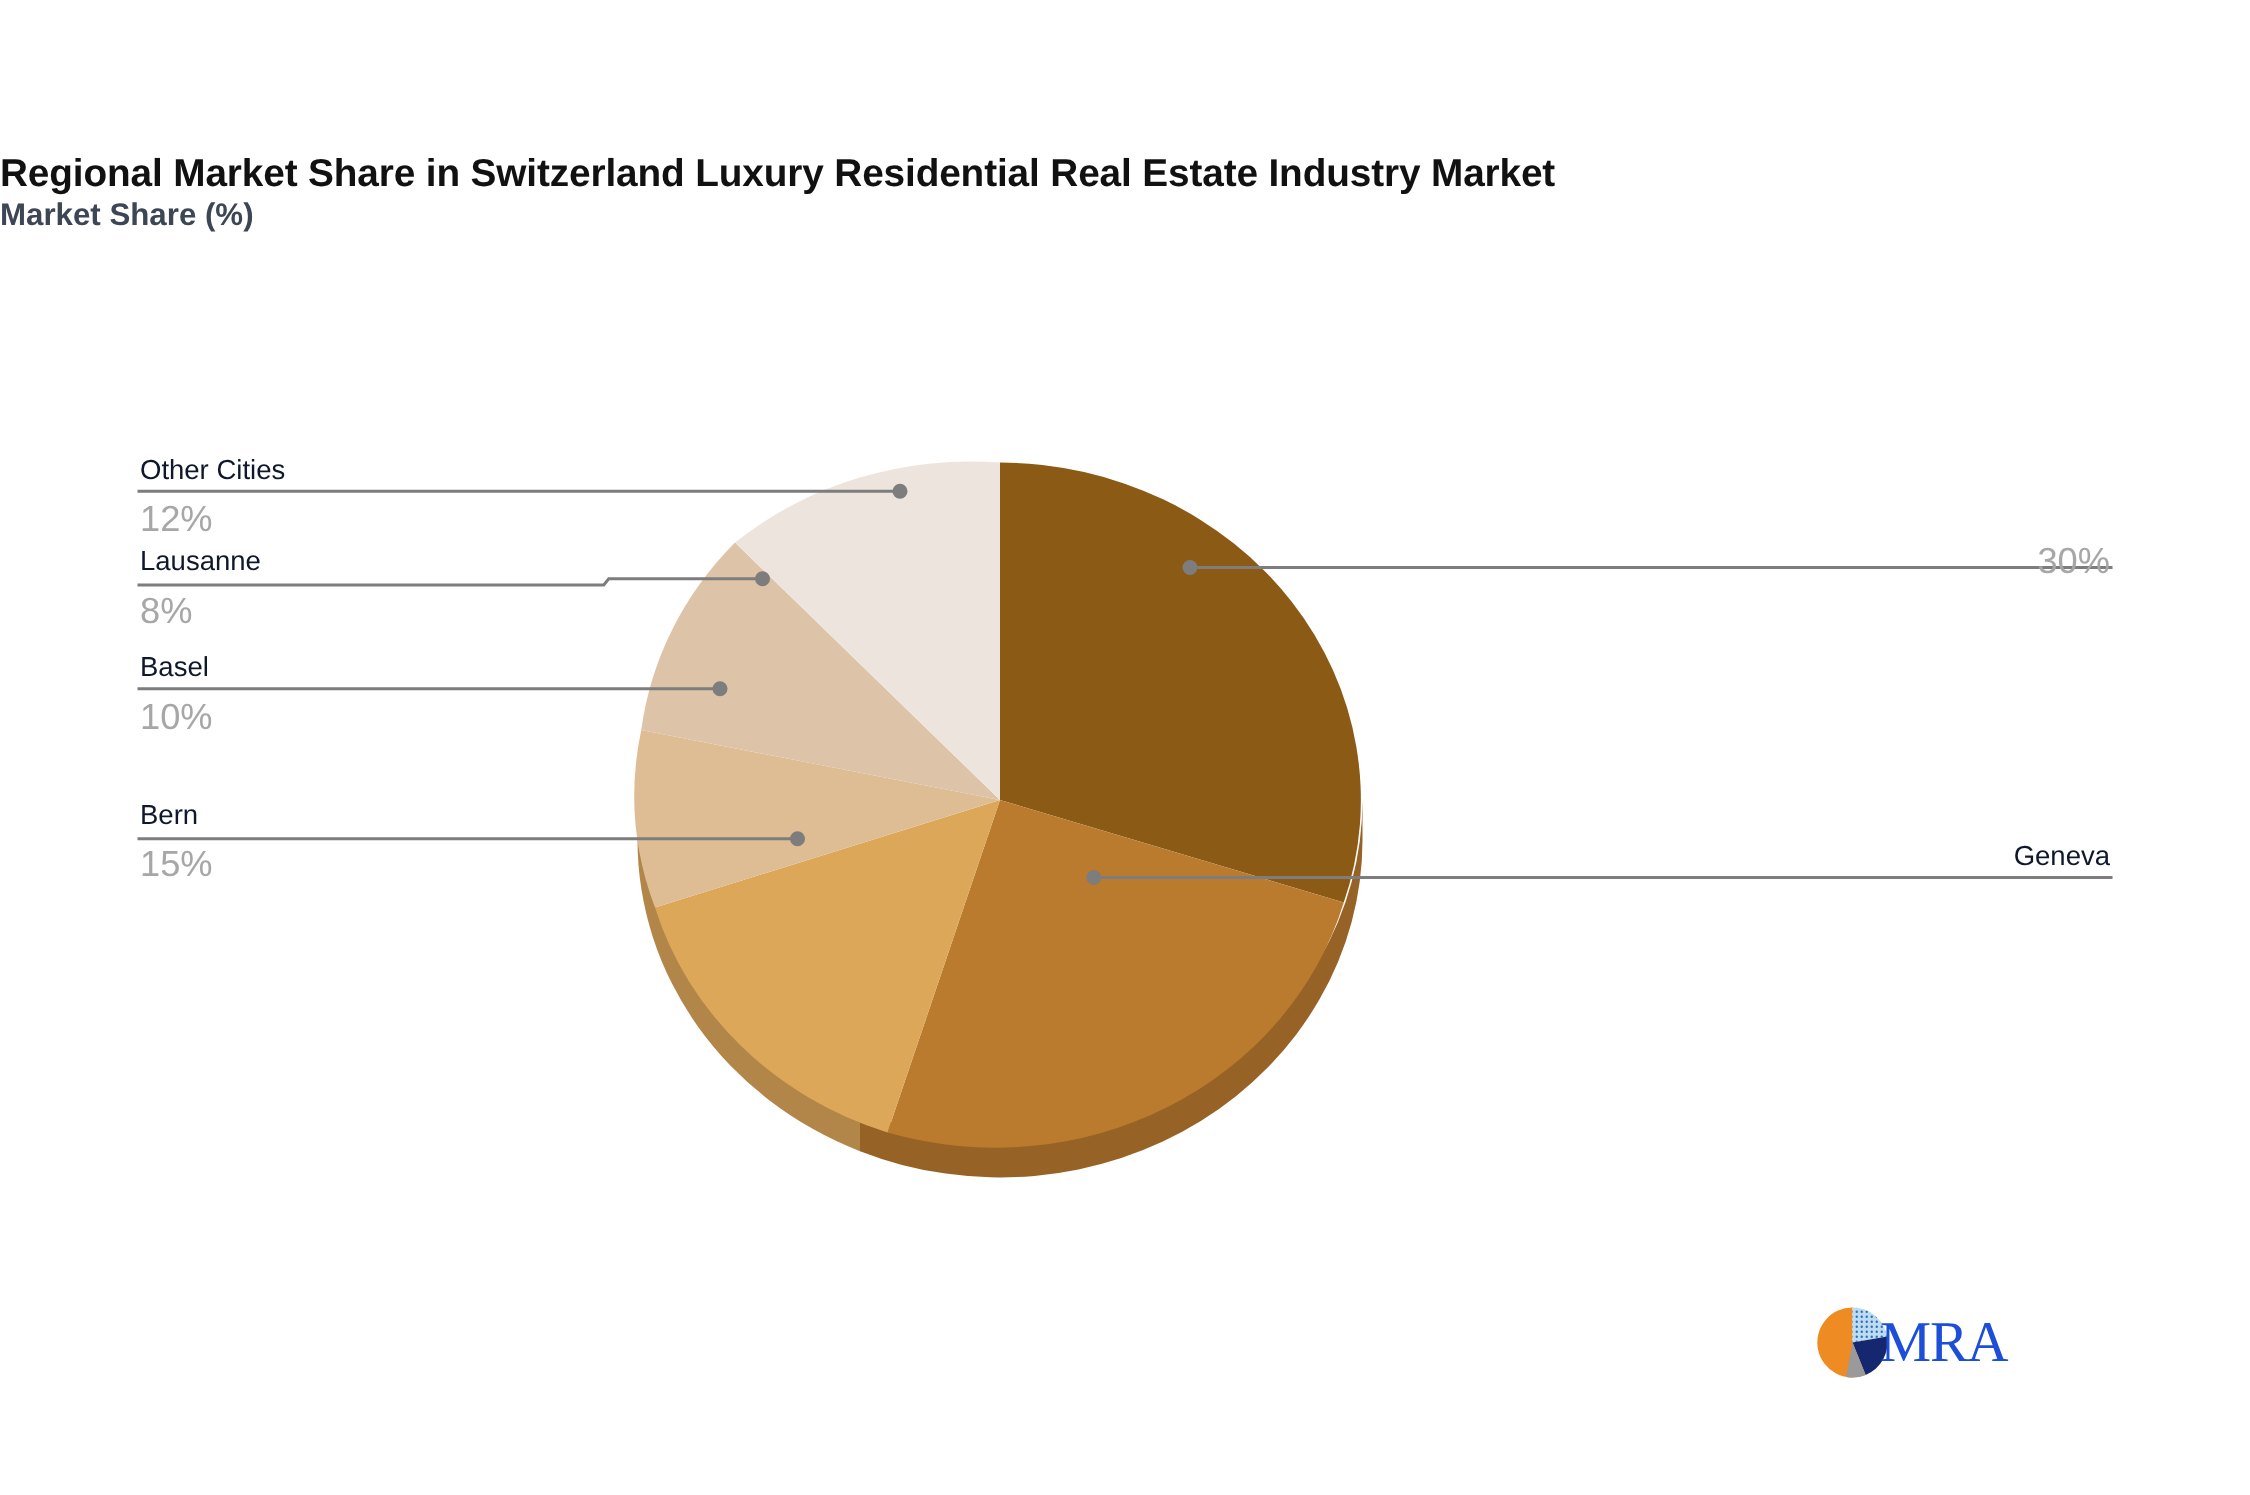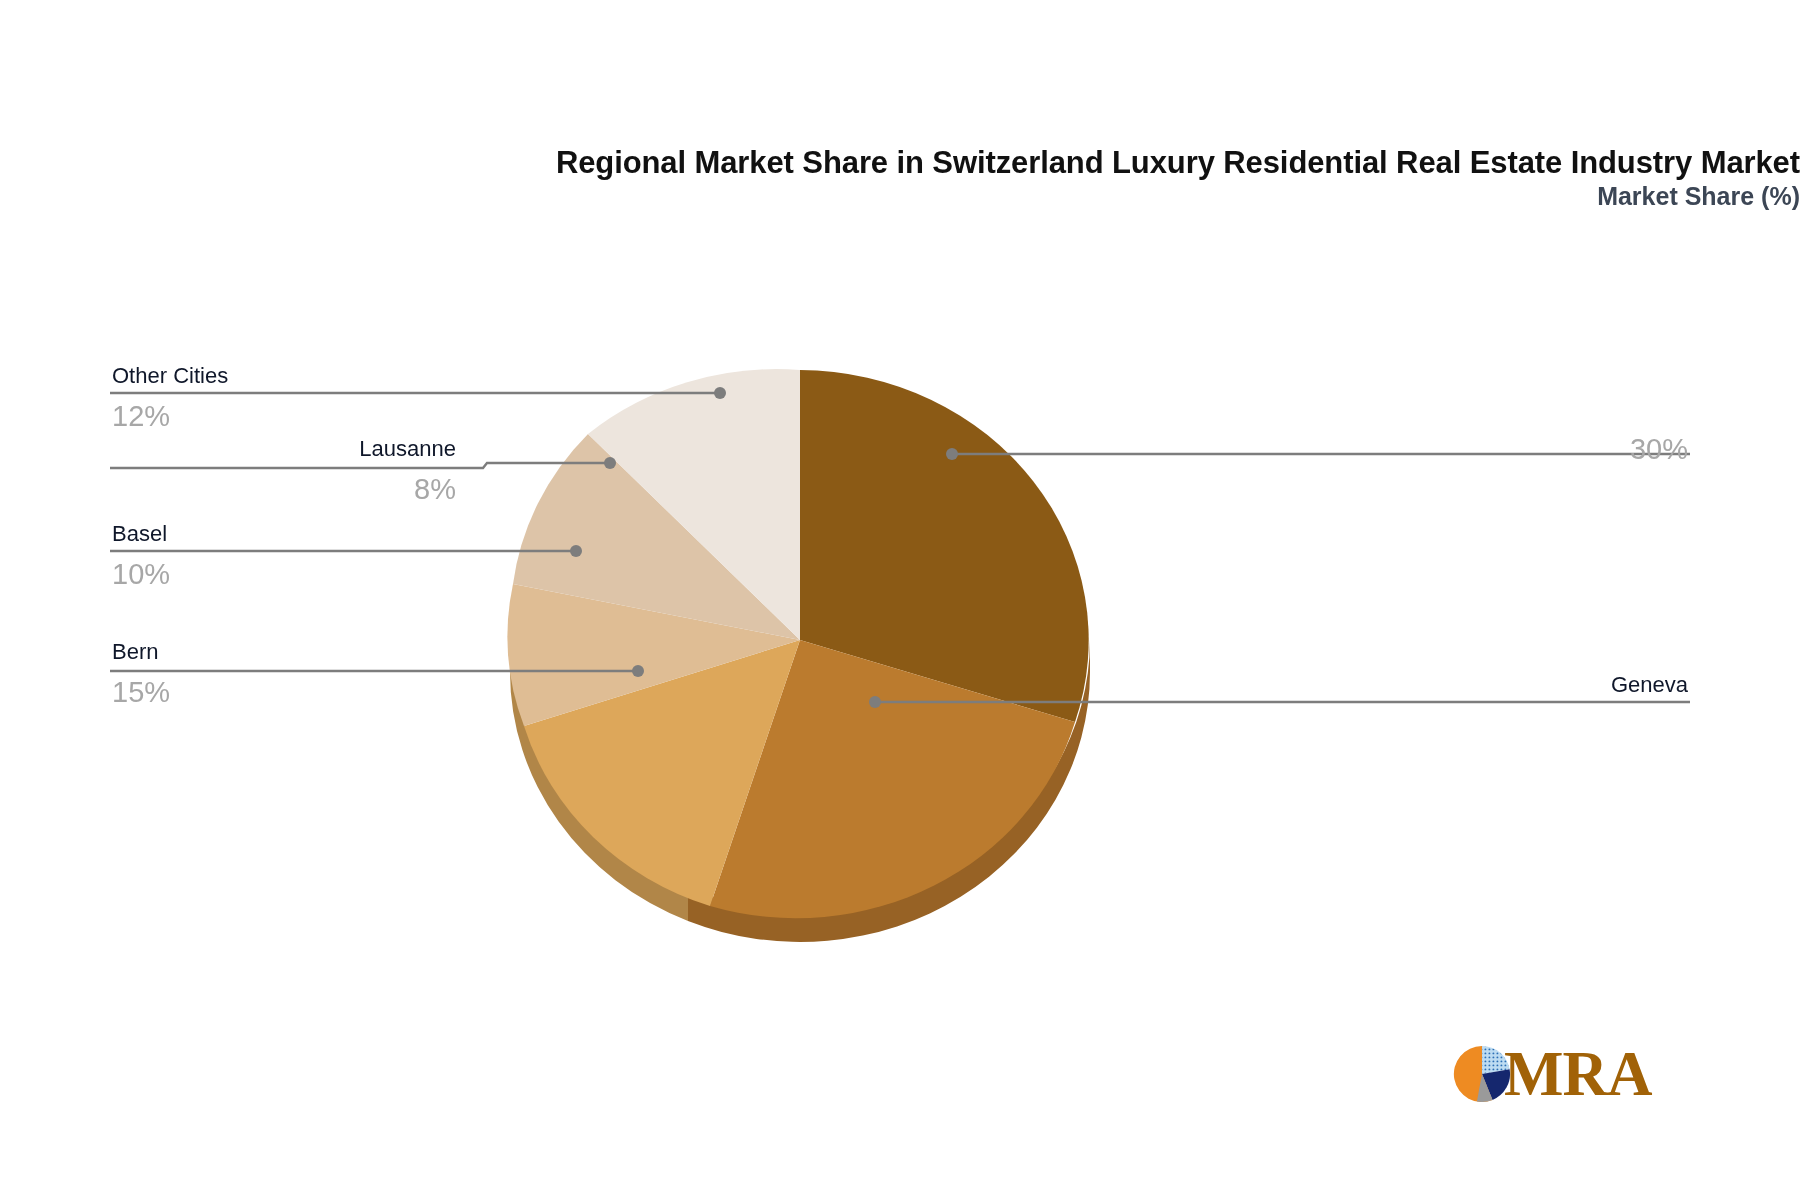--- a/index.html
+++ b/index.html
@@ -19,23 +19,23 @@
     left: 0; top: 0;
     width: 1800px;
     height: 1196px;
     background: #ffffff;
   }
 
   
   #title-block {
     position: absolute;
     left: 0;
-    top: 144px;
-    width: 1800px;
-    text-align: right;
+    top: 120px;
+    width: 1800px;
+    text-align: left;
   }
   #chart-title {
     font-size: 31px;
     font-weight: bold;
     color: #111111;
     letter-spacing: -0.1px;
     line-height: 1.2;
     white-space: nowrap;
   }
   #chart-subtitle {
@@ -90,23 +90,23 @@
     display: flex;
     align-items: center;
   }
   #logo-mark {
     width: 60px;
     height: 60px;
     flex: 0 0 60px;
   }
   #logo-text {
     font-family: "Liberation Serif", serif;
-    font-size: 63px;
-    font-weight: bold;
-    color: #a16207;
+    font-size: 46px;
+    font-weight: normal;
+    color: #1d4ed8;
     line-height: 60px;
     margin-left: -8px;
     letter-spacing: -1px;
   }
 </style>
 </head>
 <body>
 
 <div id="stage">
 
@@ -174,21 +174,21 @@
         <circle cx="875" cy="702" r="6"></circle>
       </g>
     </svg>
   </div>
 
   <div class="callout left" style="left:112px; top:362px;">
     <div class="callout-name">Other Cities</div>
     <div class="callout-value">12%</div>
   </div>
 
-  <div class="callout left" style="left:96px; top:435px;text-align:right;">
+  <div class="callout left" style="left:112px; top:435px;">
     <div class="callout-name">Lausanne</div>
     <div class="callout-value">8%</div>
   </div>
 
   <div class="callout left" style="left:112px; top:520px;">
     <div class="callout-name">Basel</div>
     <div class="callout-value">10%</div>
   </div>
 
   <div class="callout left" style="left:112px; top:638px;">

